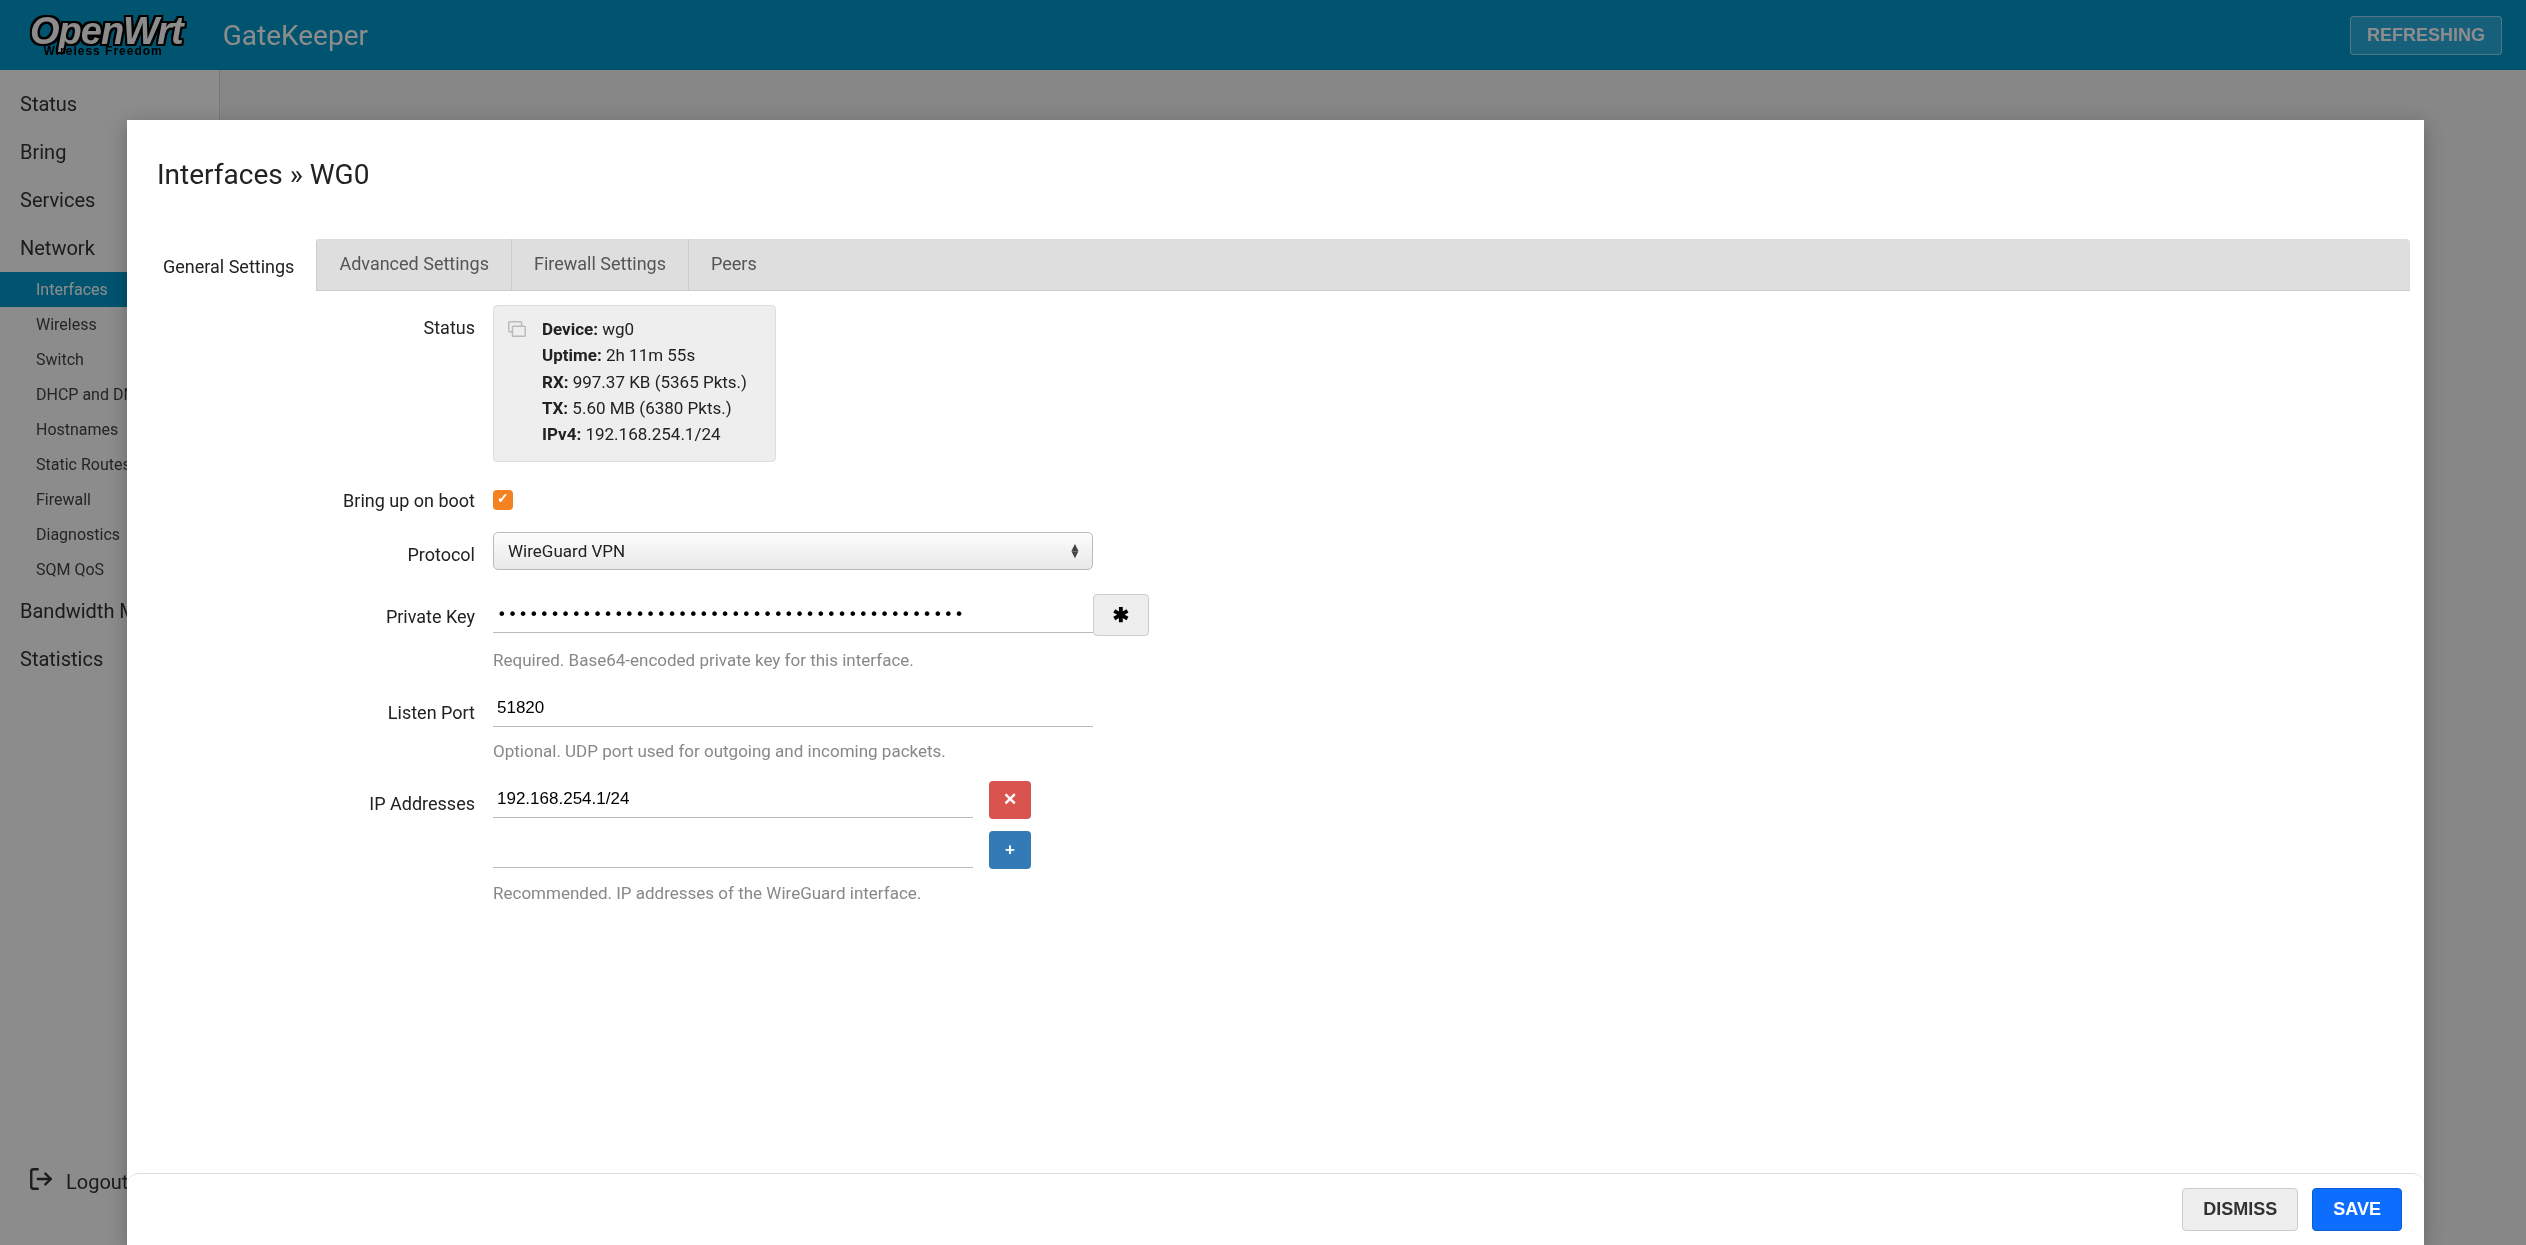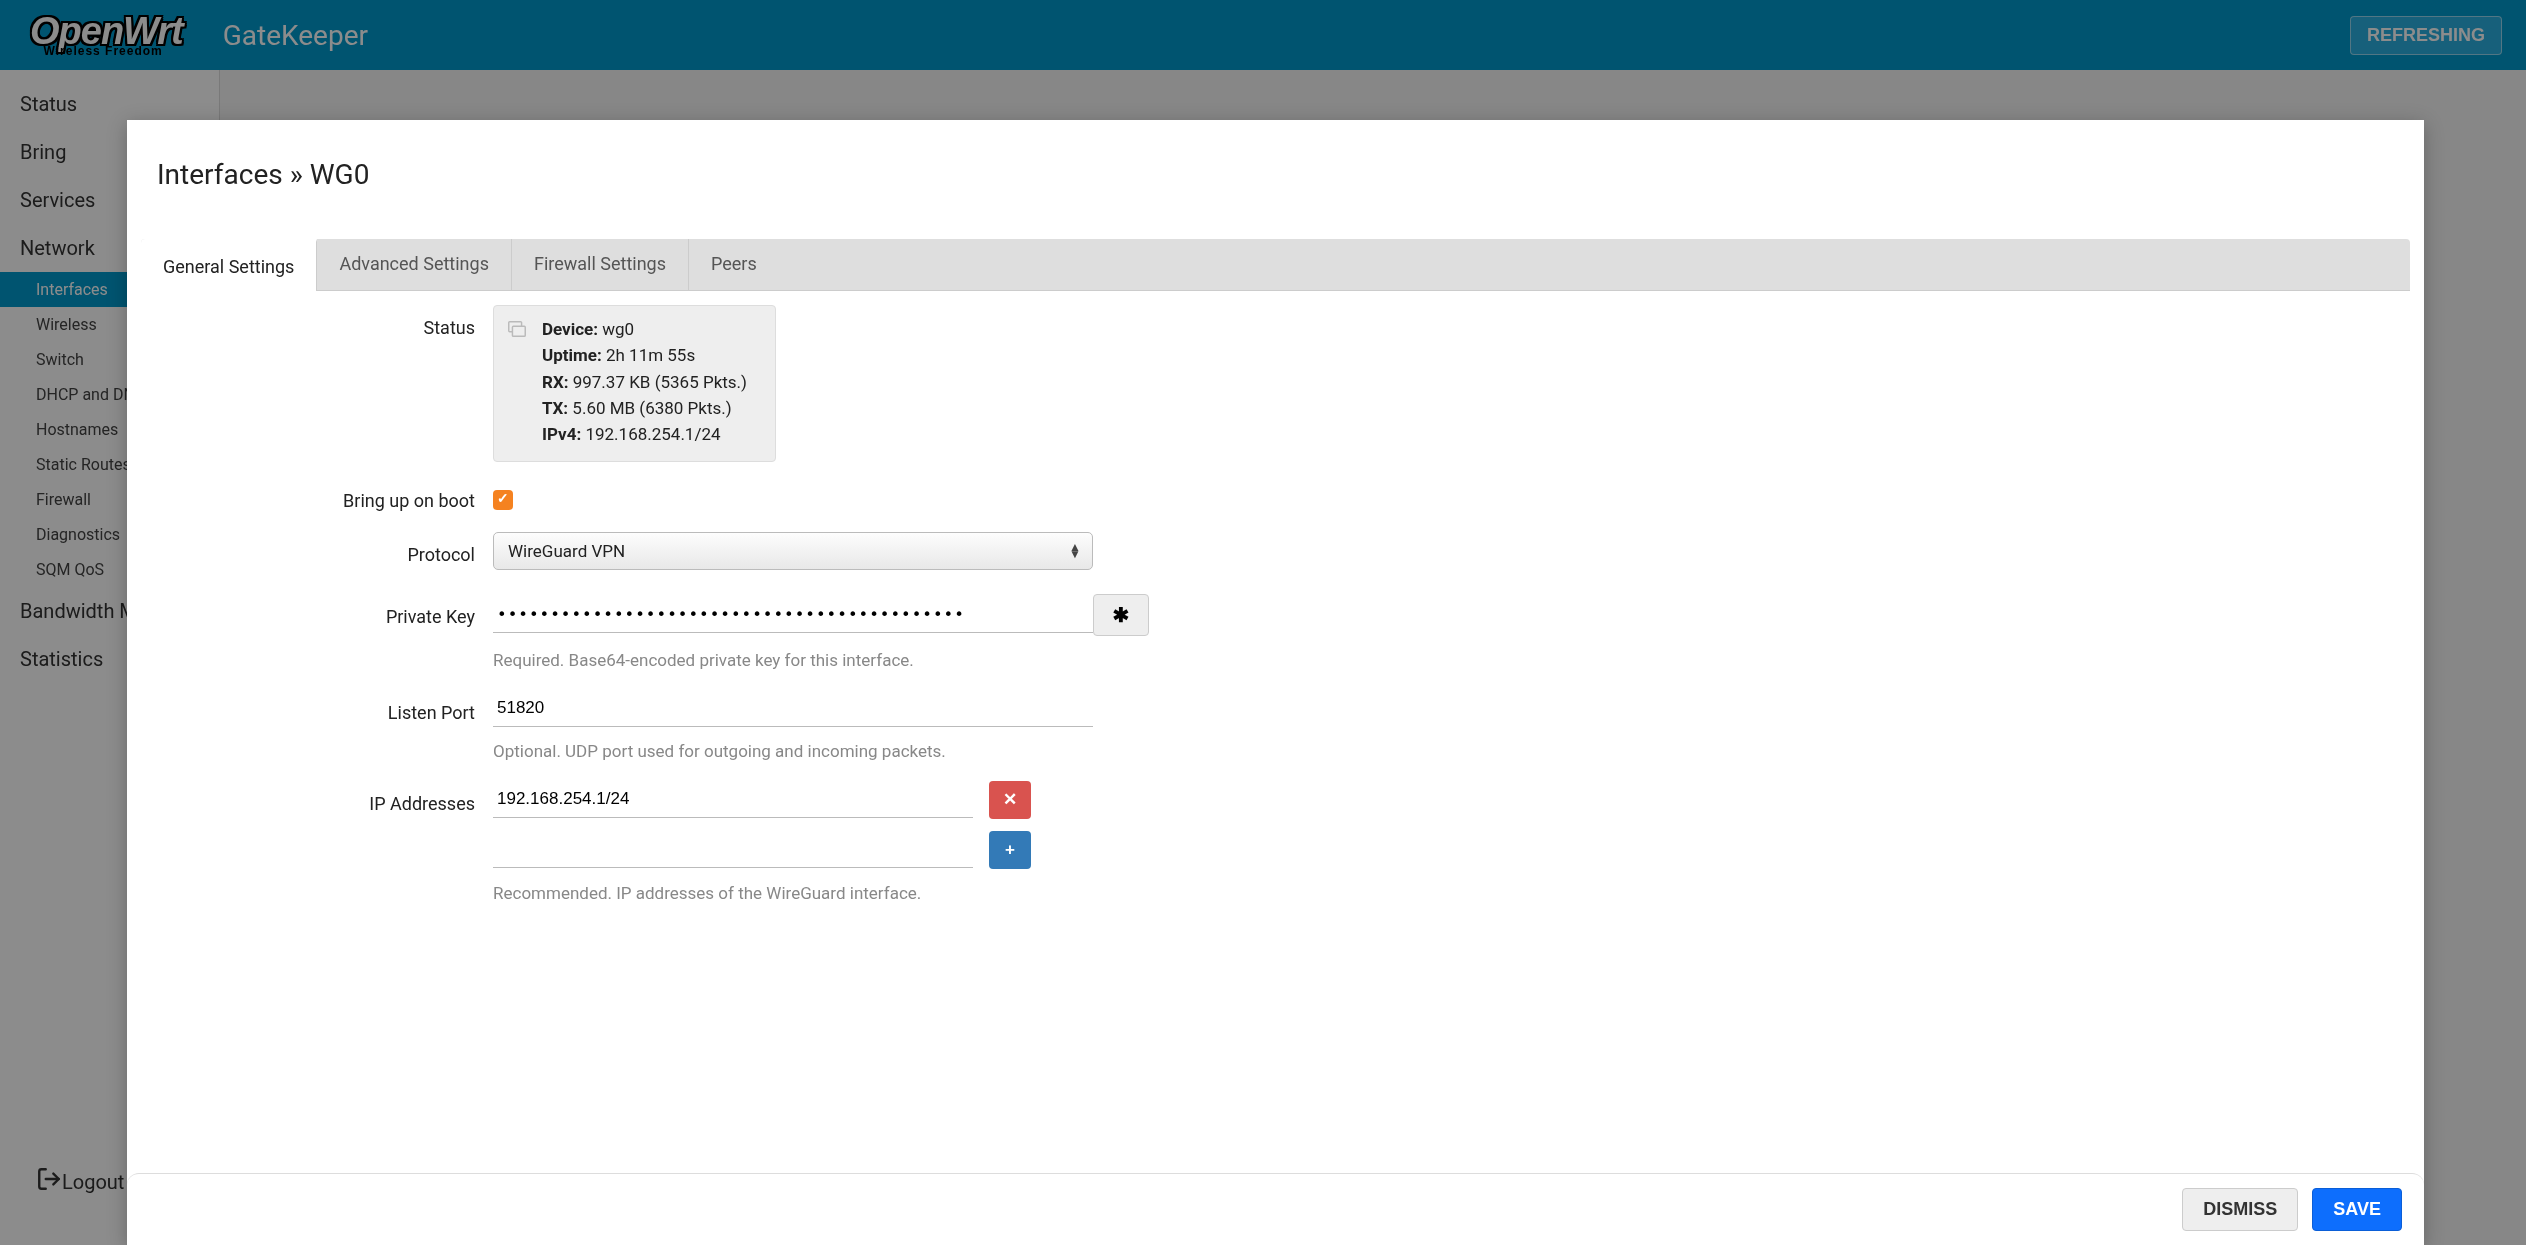--- a/index.html
+++ b/index.html
@@ -87,25 +87,25 @@
   color: #444;
   cursor: pointer;
 }
 .sidebar .item.active {
   background: #09c;
   color: #fff;
 }
 .sidebar .logout {
   position: absolute;
   bottom: 36px;
-  left: 16px;
+  left: 8px;
   width: 100%;
   display: flex;
   align-items: center;
-  gap: 0;
+  gap: 12px;
   padding: 12px 20px;
   font-size: 20px;
   color: #333;
   cursor: pointer;
 }
 .sidebar .logout svg { width: 26px; height: 26px; }
 .overlay {
   position: absolute;
   inset: 0;
   background: rgba(0,0,0,0.45);

